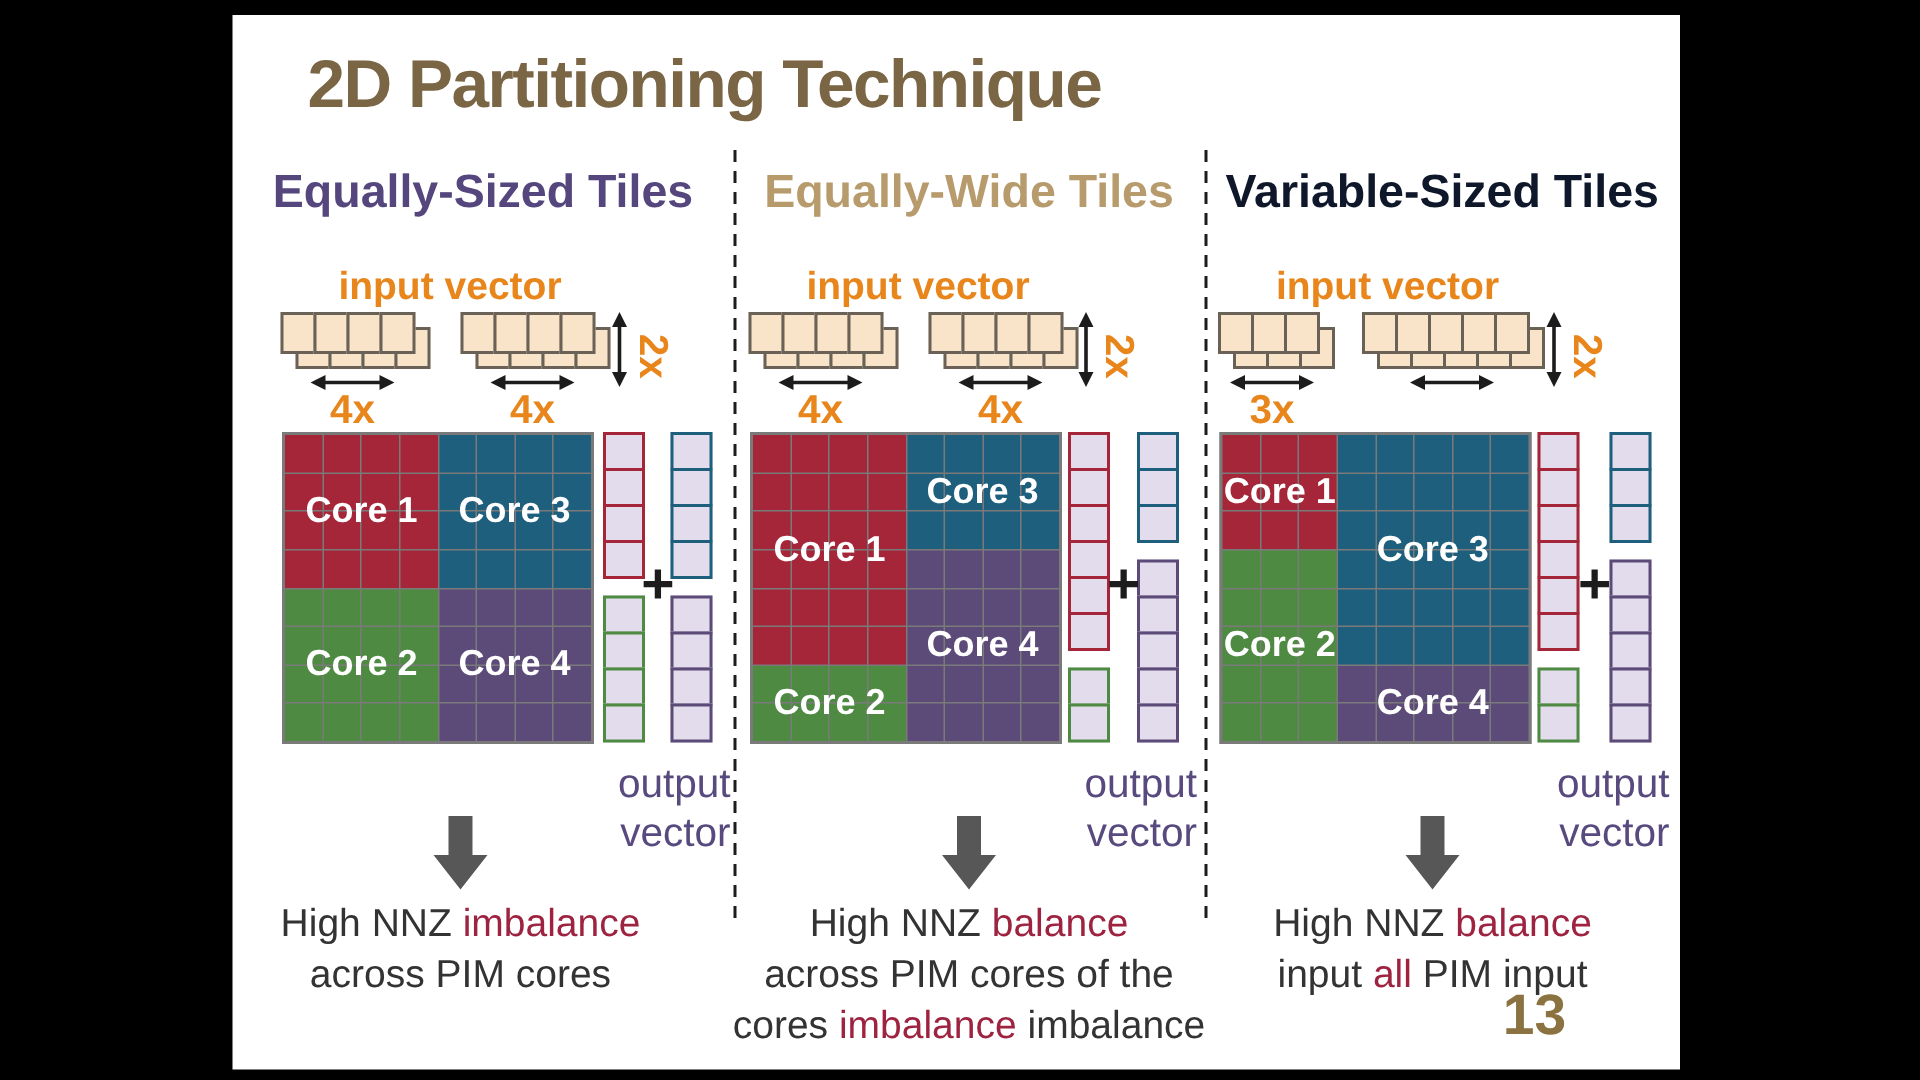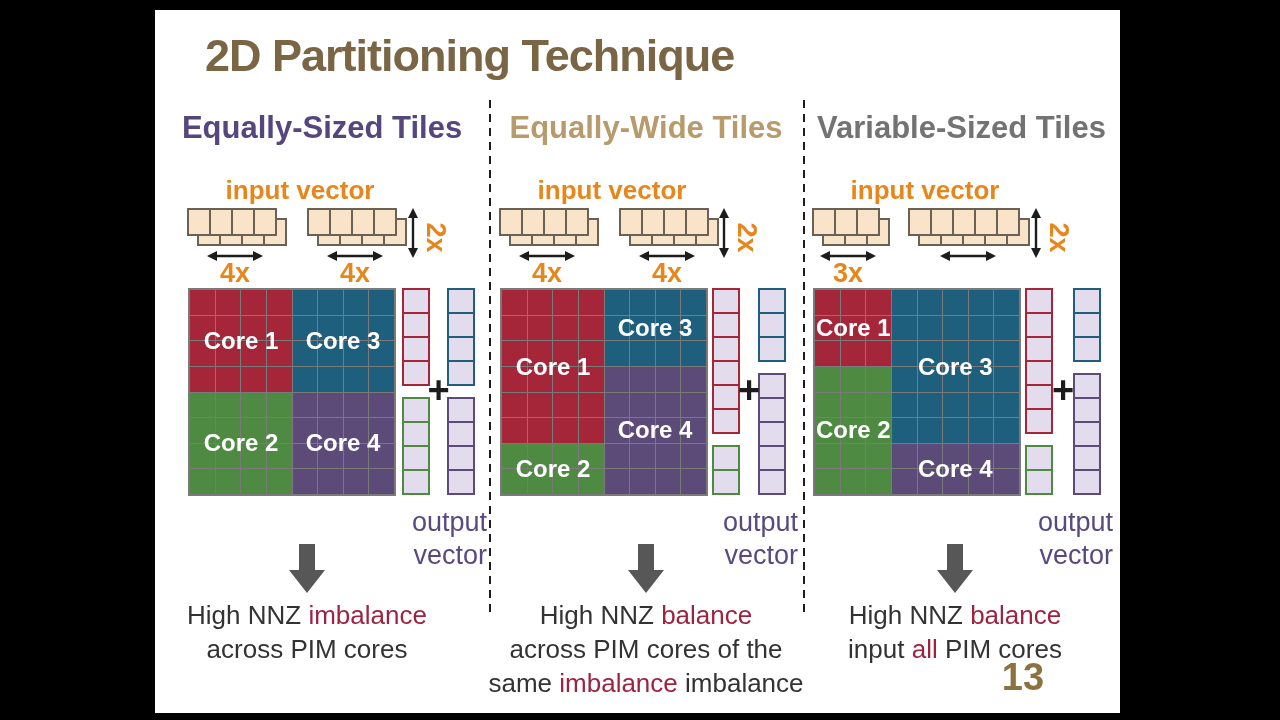--- a/index.html
+++ b/index.html
@@ -377,25 +377,25 @@
       <div class="outlabel" style="width: 309px; color: rgb(88, 74, 126);">
         <div>output</div>
         <div>vector</div>
       </div>
       <div class="darrow" style="left: 137px;"><svg width="40" height="50" viewBox="0 0 40 50">
           <path d="M12 0 H28 V26 H38 L20 49 L2 26 H12 Z" fill="#575757"></path>
         </svg></div>
       <div class="caption" style="left: -3px;">
         <div><span style="color: rgb(51, 51, 51);">High NNZ </span><span style="color: rgb(158, 35, 64);">balance</span></div>
         <div><span style="color: rgb(51, 51, 51);">across PIM cores of the</span></div>
-        <div><span style="color: rgb(51, 51, 51);">same </span><span style="color: rgb(158, 35, 64);">imbalance</span><span style="color: rgb(51, 51, 51);"> imbalance</span></div>
+        <div><span style="color: rgb(51, 51, 51);">cores </span><span style="color: rgb(158, 35, 64);">imbalance</span><span style="color: rgb(51, 51, 51);"> imbalance</span></div>
       </div>
     </div>
     <div class="col" style="left: 648px; width: 317px;">
-      <div class="col-header" style="color: #737373;">Variable-Sized Tiles</div>
+      <div class="col-header" style="color: #0f172a;">Variable-Sized Tiles</div>
       <div class="input-label" style="color: rgb(232, 134, 28); left: -11px; width: 266px; top: 165px;">input vector</div>
       <div class="input-row" style="left: 9px;">
         <div class="vec-group" style="left: 0px; width: 82px; height: 38px;">
           <div class="vec-layer" style="left: 10px; top: 10px;">
             <div class="vec-cell" style="background: rgb(249, 227, 201); border-color: rgb(107, 98, 87);"></div>
             <div class="vec-cell" style="background: rgb(249, 227, 201); border-color: rgb(107, 98, 87);"></div>
             <div class="vec-cell" style="background: rgb(249, 227, 201); border-color: rgb(107, 98, 87);"></div>
           </div>
           <div class="vec-layer" style="left: 0px; top: 0px;">
             <div class="vec-cell" style="background: rgb(249, 227, 201); border-color: rgb(107, 98, 87);"></div>
@@ -540,16 +540,16 @@
       <div class="plus" style="left: 249px; top: 361px;">+</div>
       <div class="outlabel" style="width: 310px; color: rgb(88, 74, 126);">
         <div>output</div>
         <div>vector</div>
       </div>
       <div class="darrow" style="left: 132px;"><svg width="40" height="50" viewBox="0 0 40 50">
           <path d="M12 0 H28 V26 H38 L20 49 L2 26 H12 Z" fill="#575757"></path>
         </svg></div>
       <div class="caption" style="left: -8px;">
         <div><span style="color: rgb(51, 51, 51);">High NNZ </span><span style="color: rgb(158, 35, 64);">balance</span></div>
-        <div><span style="color: rgb(51, 51, 51);">input </span><span style="color: rgb(158, 35, 64);">all</span><span style="color: rgb(51, 51, 51);"> PIM cores</span></div>
+        <div><span style="color: rgb(51, 51, 51);">input </span><span style="color: rgb(158, 35, 64);">all</span><span style="color: rgb(51, 51, 51);"> PIM input</span></div>
       </div>
     </div>
   </div>
 
 </body></html>

